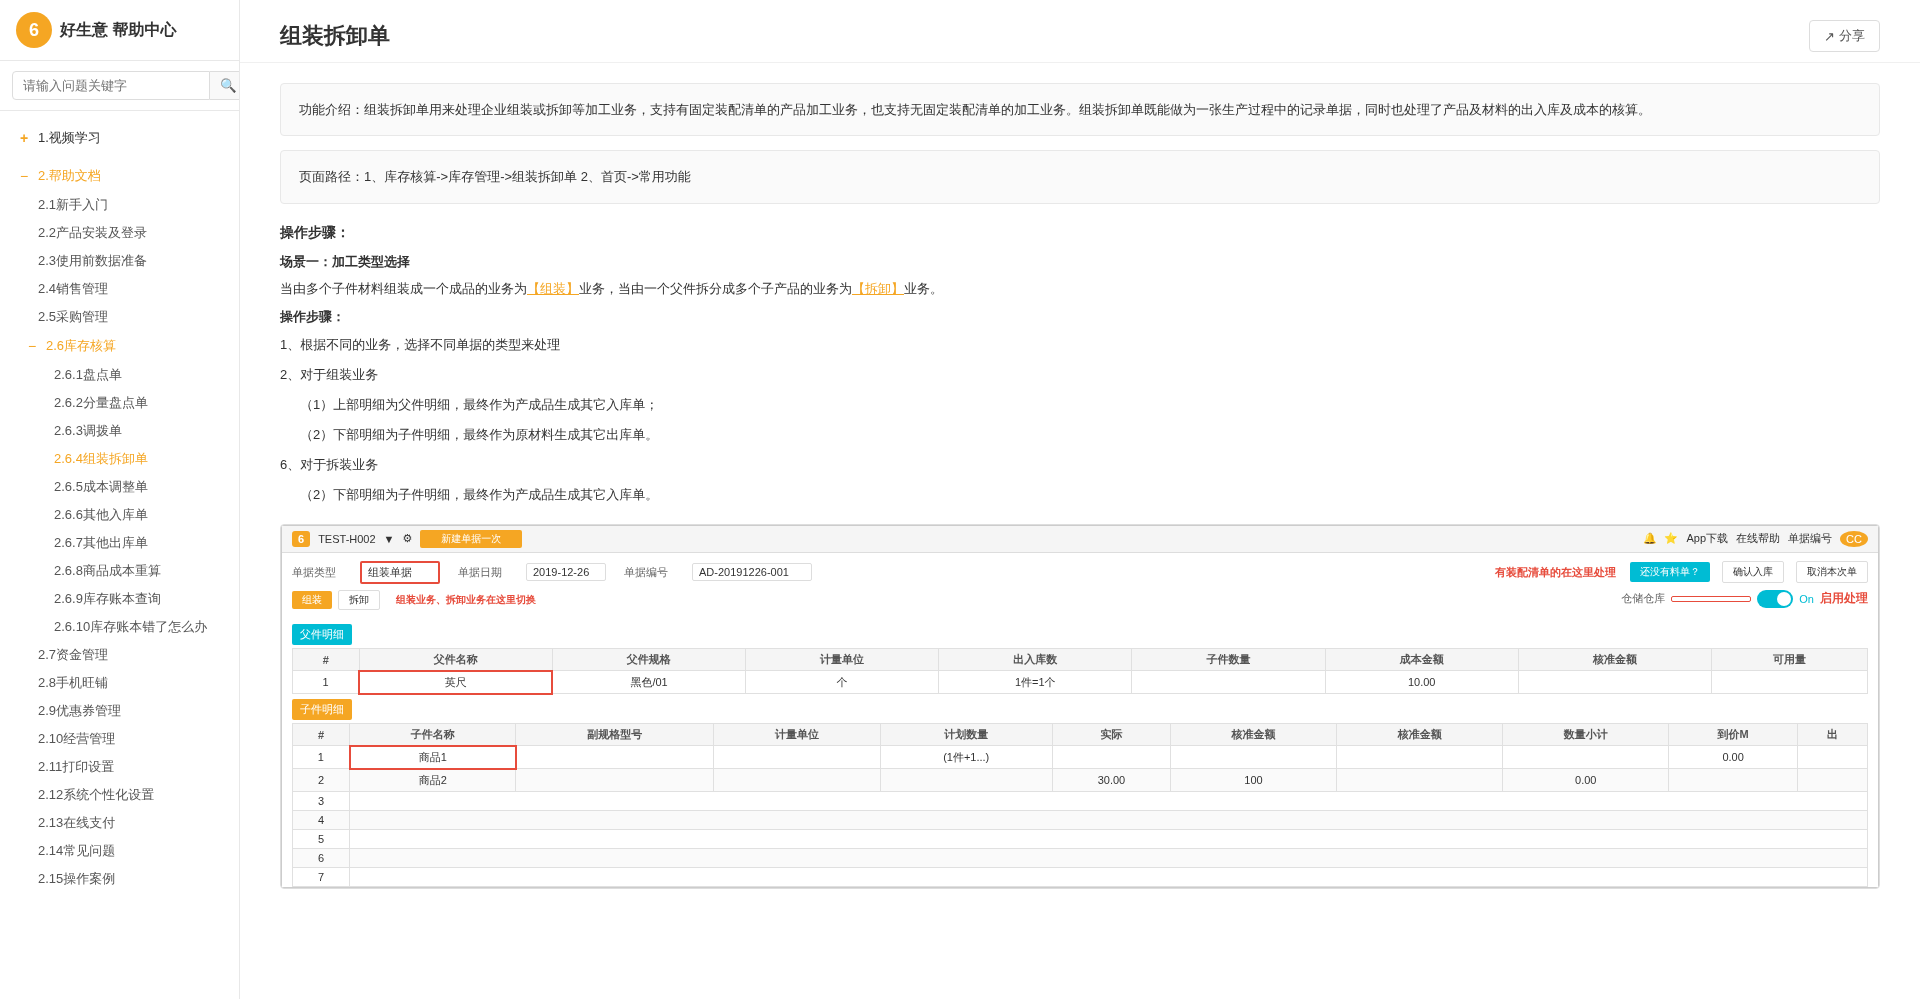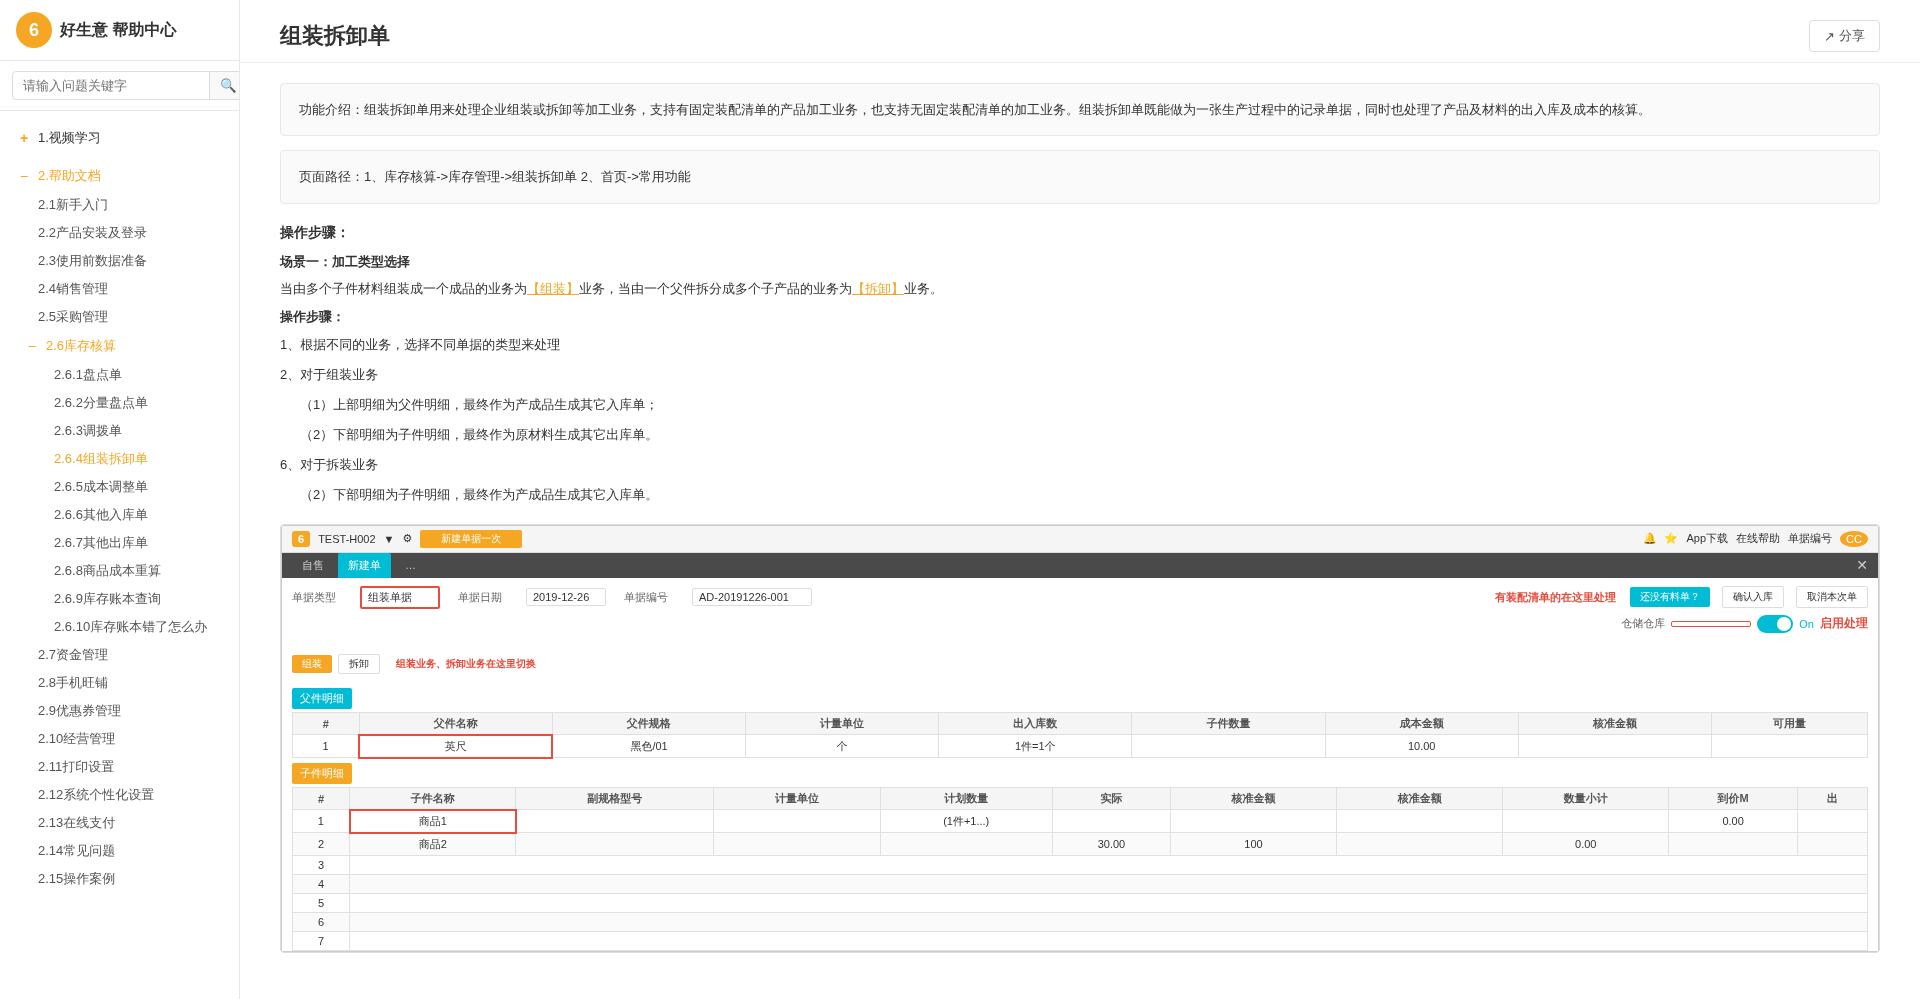--- a/index.html
+++ b/index.html
@@ -409,48 +409,41 @@
           <div class="app-topbar-right">
             <span>🔔</span>
             <span>⭐</span>
             <span>App下载</span>
             <span>在线帮助</span>
             <span>单据编号</span>
             <span style="background:#f5a623;color:#fff;padding:2px 6px;border-radius:50%;">CC</span>
           </div>
         </div>
 
-        <div style="background:#4a4a4a;display:flex;align-items:center;padding:0 10px;gap:4px;">
-          <span style="color:#ccc;padding:5px 10px;font-size:11px;">自售</span>
-          <span style="color:#fff;padding:5px 10px;font-size:11px;background:#00bcd4;border-radius:2px 2px 0 0;">新建单</span>
-          <span style="color:#ccc;padding:5px 10px;font-size:11px;">…</span>
-          <div style="flex:1;"></div>
-          <span style="color:#ccc;font-size:14px;">✕</span>
-        </div>
 
         <div class="app-form-area">
 
           <div class="app-form-row">
             <span class="app-form-label">单据类型</span>
             <span class="app-form-input red-box" style="border:2px solid #e74c3c;padding:2px 6px;min-width:80px;font-size:11px;display:inline-block;">组装单据</span>
             <span class="app-form-label" style="margin-left:10px;">单据日期</span>
             <span class="app-form-input" style="padding:2px 6px;border:1px solid #ddd;min-width:80px;font-size:11px;display:inline-block;">2019-12-26</span>
             <span class="app-form-label" style="margin-left:10px;">单据编号</span>
             <span class="app-form-input" style="padding:2px 6px;border:1px solid #ddd;min-width:120px;font-size:11px;display:inline-block;">AD-20191226-001</span>
             <span style="flex:1;"></span>
 
             <span class="annotation-red" style="margin-right:6px;">有装配清单的在这里处理</span>
             <button class="btn-teal" style="font-size:10px;">还没有料单？</button>
             <button class="btn-white" style="font-size:10px;margin-left:4px;">确认入库</button>
             <button class="btn-white" style="font-size:10px;margin-left:4px;">取消本次单</button>
           </div>
 
           <div class="app-form-row" style="align-items:flex-start;">
 
-            <div style="position:relative;display:flex;align-items:center;gap:6px;margin-top:39px;">
+            <div style="position:relative;display:flex;align-items:center;gap:6px;">
               <button class="btn-orange" style="font-size:10px;padding:2px 10px;">组装</button>
               <button class="btn-white" style="font-size:10px;padding:2px 10px;">拆卸</button>
               <span class="annotation-red" style="margin-left:10px;font-size:10px;">组装业务、拆卸业务在这里切换</span>
             </div>
             <div style="flex:1;"></div>
             <div style="display:flex;align-items:center;gap:6px;">
               <span style="font-size:11px;color:#666;">仓储仓库</span>
               <span class="app-form-input" style="min-width:80px;border:1px solid #e74c3c;padding:2px 6px;font-size:11px;display:inline-block;"></span>
               <div class="toggle-switch"></div>
               <span style="font-size:11px;color:#00bcd4;">On</span>

